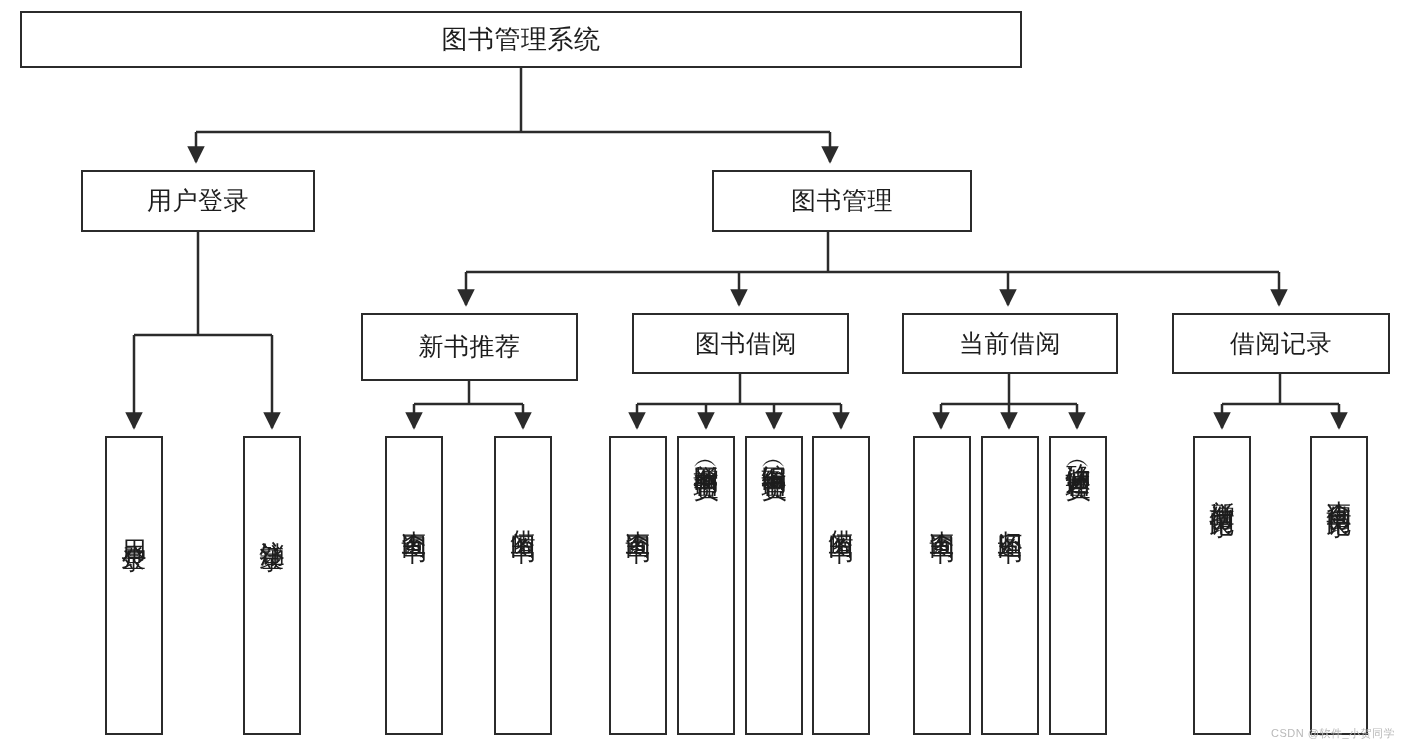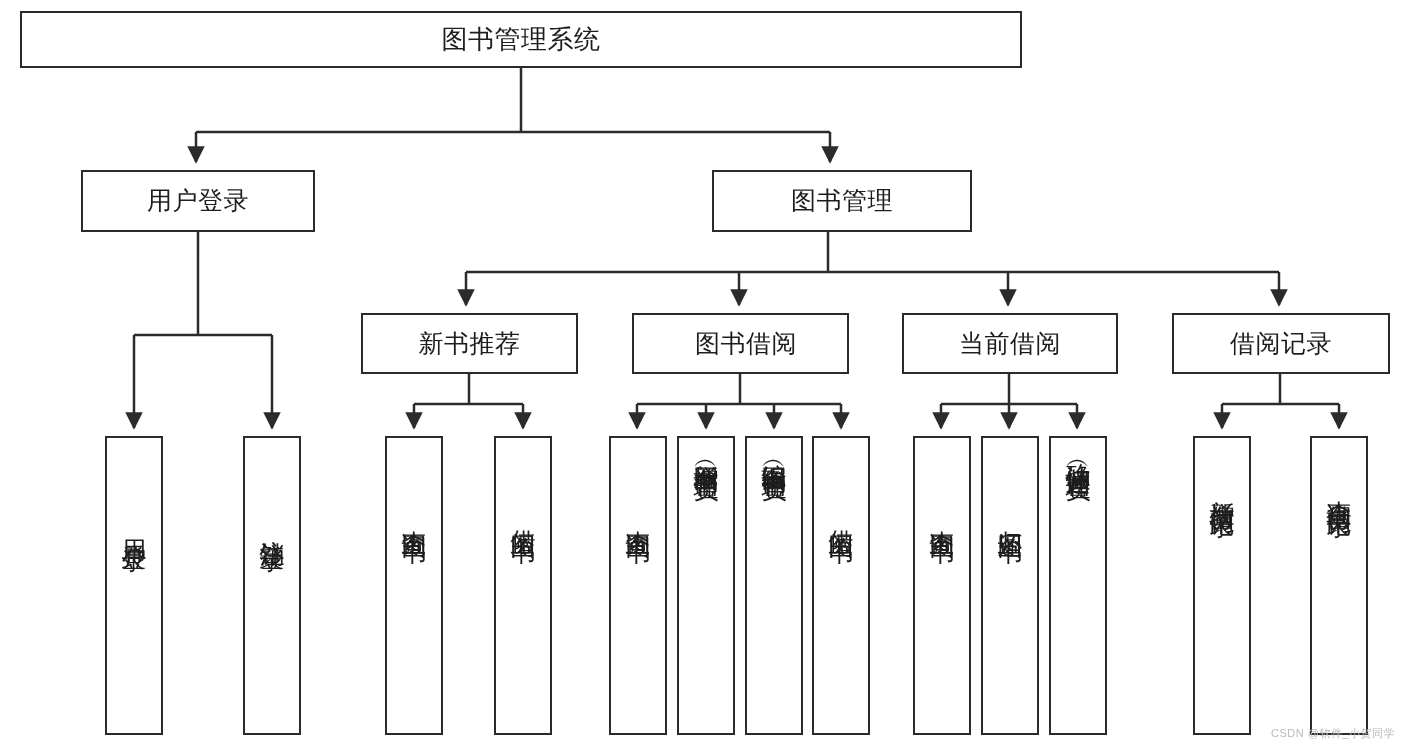--- a/index.html
+++ b/index.html
@@ -147,21 +147,21 @@
   </div>
 
   <div class="node-box horizontal" style="left:81px; top:170px; width:234px; height:62px;">
     <span class="node-label">用户登录</span>
   </div>
 
   <div class="node-box horizontal" style="left:712px; top:170px; width:260px; height:62px;">
     <span class="node-label">图书管理</span>
   </div>
 
-  <div class="node-box horizontal" style="left:361px; top:313px; width:217px; height:61px;">
+  <div class="node-box horizontal" style="left:361px; top:313px; width:217px; height:68px;">
     <span class="node-label">新书推荐</span>
   </div>
 
   <div class="node-box horizontal" style="left:632px; top:313px; width:217px; height:61px;padding-left:11px;">
     <span class="node-label">图书借阅</span>
   </div>
 
   <div class="node-box horizontal" style="left:1172px; top:313px; width:218px; height:61px;">
     <span class="node-label">借阅记录</span>
   </div>

